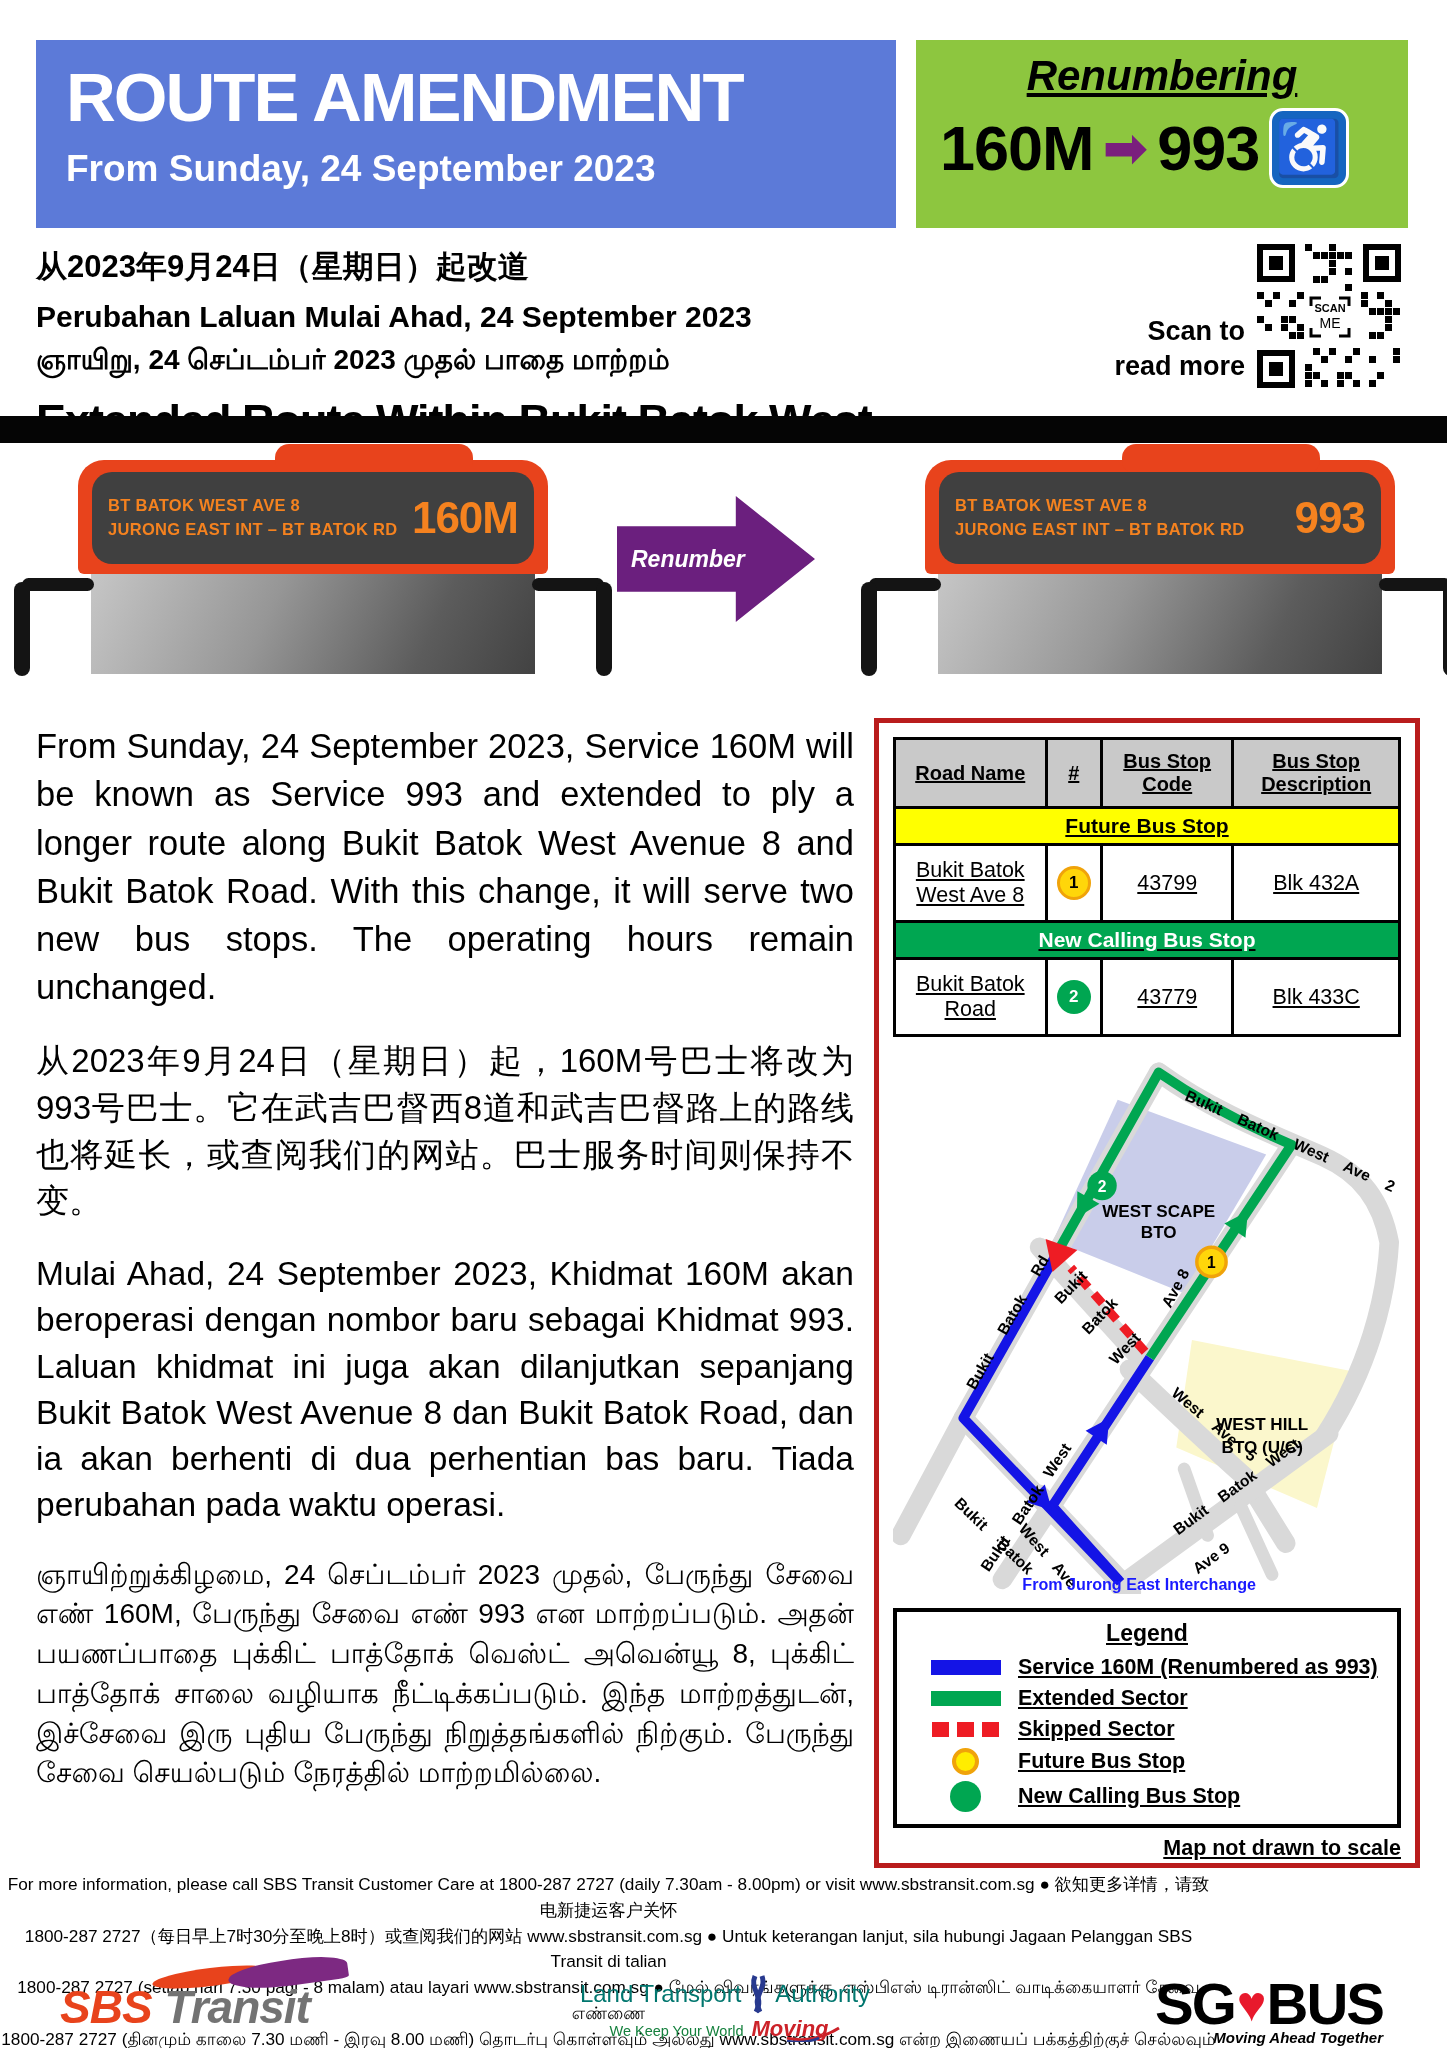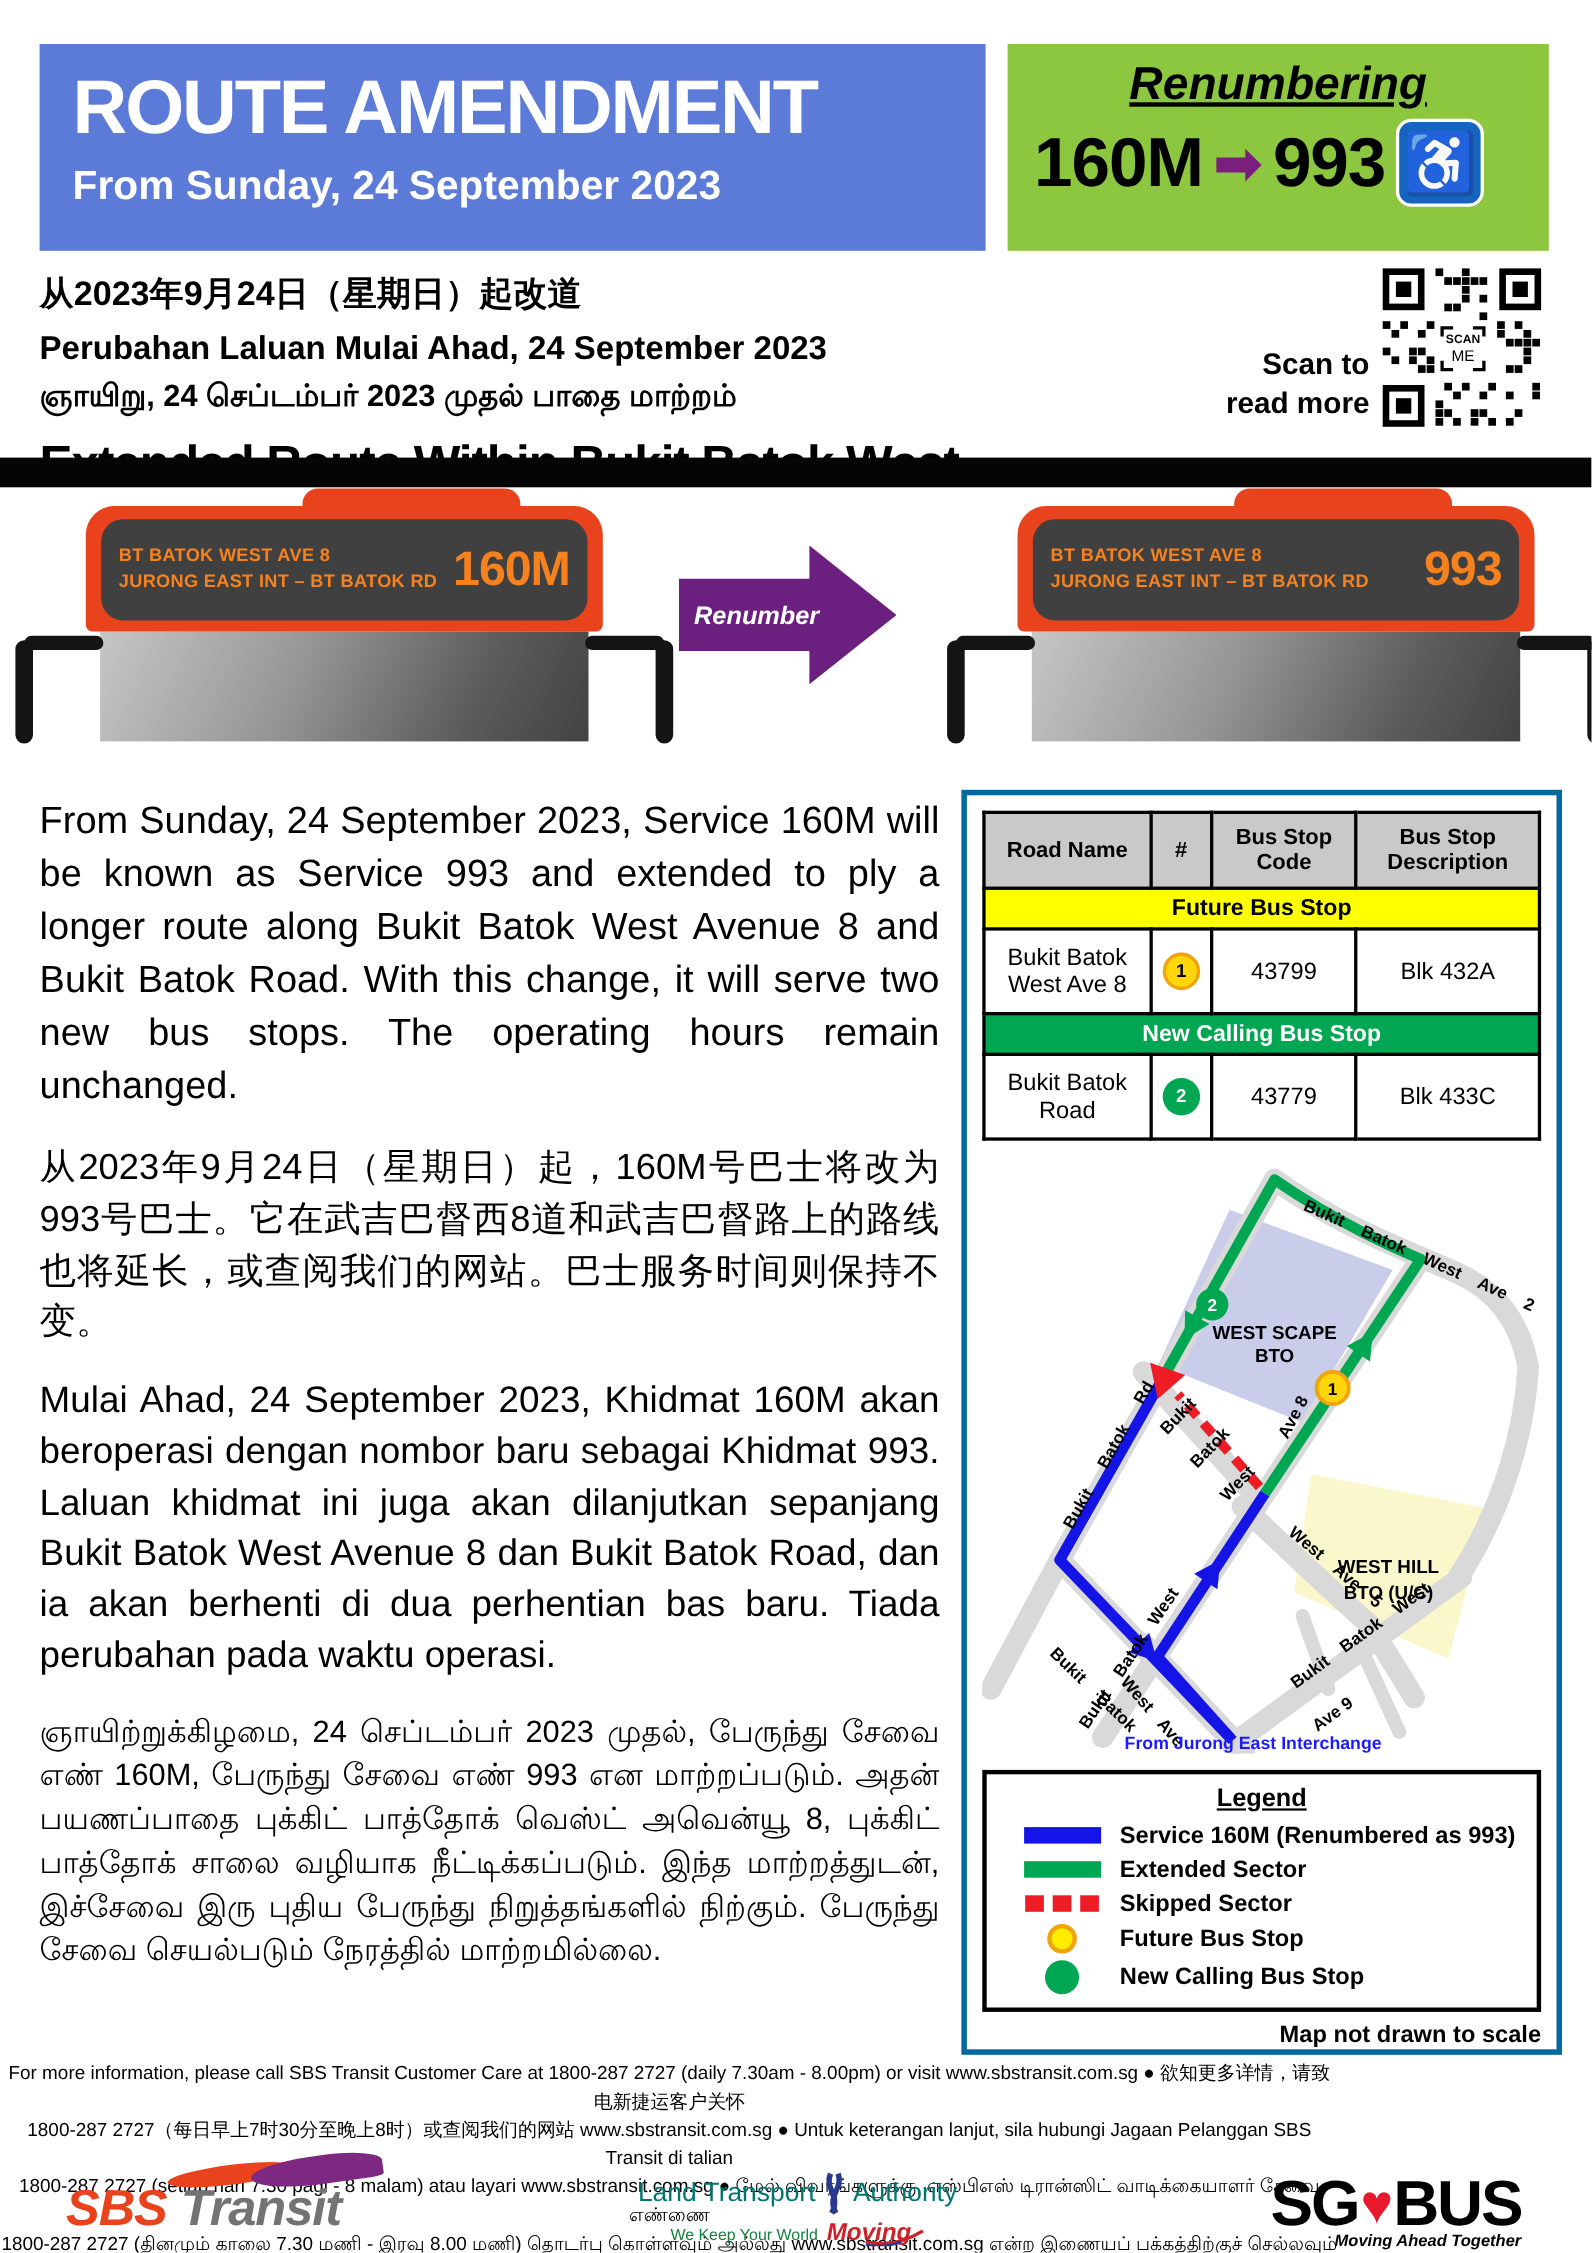--- a/index.html
+++ b/index.html
@@ -60,22 +60,22 @@
 
   
   .content { position:absolute; left:36px; top:718px; width:1384px; height:1150px; }
   .paras { position:absolute; left:0; top:4px; width:818px; }
   .para { text-align:justify; }
   .para-en { font-size:34.5px; line-height:1.40; }
   .para-cn { font-size:33px; line-height:1.42; margin-top:26px; }
   .para-ms { font-size:33.5px; line-height:1.38; margin-top:26px; }
   .para-ta { font-size:28px; line-height:1.42; margin-top:26px; }
 
-  .panel { position:absolute; left:838px; top:0; width:546px; height:1150px; border:5px solid #0369a1;
-    padding:14px 14px 10px 14px; display:flex; flex-direction:column; }
+  .panel { position:absolute; left:838px; top:0; width:546px; height:1150px; border:5px solid #b91c1c;
+    padding:14px 14px 10px 14px; display:flex; flex-direction:column;text-decoration:underline; }
   table.stops { width:100%; border-collapse:collapse; text-align:center; }
   table.stops th, table.stops td { border:3px solid #000; }
   table.stops th { background:#c9c9c9; font-size:20px; font-weight:bold; padding:10px 4px; }
   .band-future { background:#ffff00; font-size:21px; font-weight:bold; padding:5px 0; }
   .band-new { background:#00a651; color:#fff; font-size:21px; font-weight:bold; padding:5px 0; }
   td.cell { font-size:21.5px; padding:12px 4px; }
   .circle-num { display:inline-flex; width:34px; height:34px; border-radius:50%; align-items:center;
     justify-content:center; font-size:17px; font-weight:bold; }
   .cn-yellow { background:#ffd60a; border:3px solid #f0a30a; color:#000; }
   .cn-green { background:#00a651; color:#fff; }

